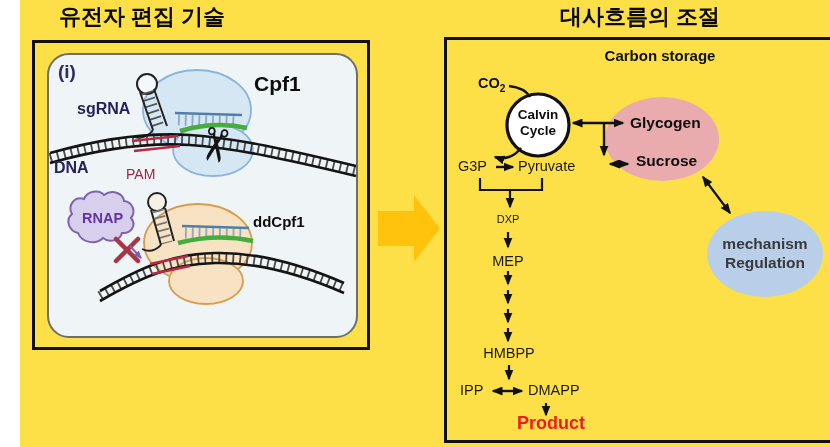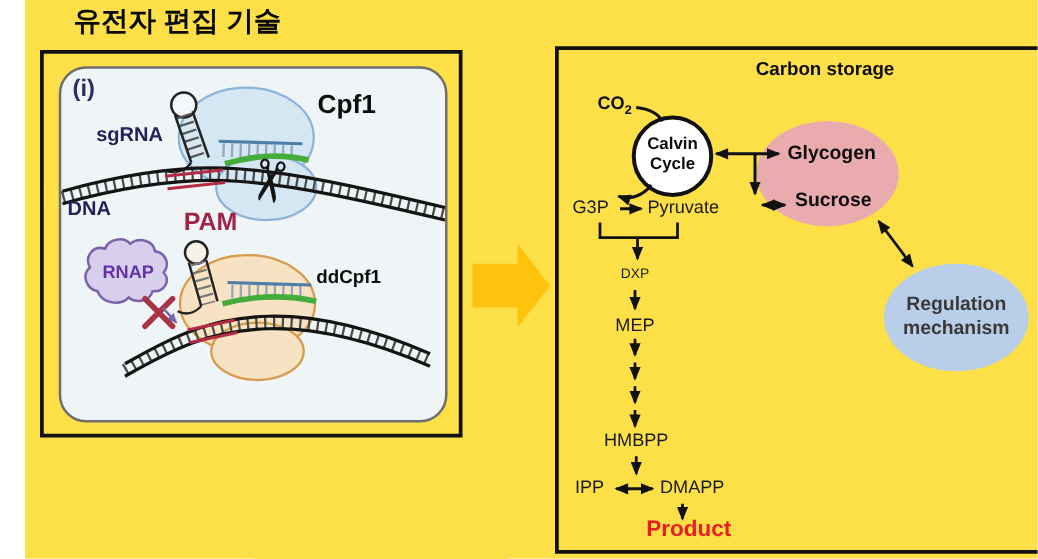--- a/index.html
+++ b/index.html
@@ -126,26 +126,27 @@
       <line x1="488" y1="328" x2="488" y2="341" stroke="#111" stroke-width="2.2" marker-end="url(#ah)"></line>
       <line x1="489" y1="365" x2="489" y2="379" stroke="#111" stroke-width="2.2" marker-end="url(#ah)"></line>
       <line x1="473" y1="391" x2="502" y2="391" stroke="#111" stroke-width="2.4" marker-start="url(#ahr)" marker-end="url(#ah)"></line>
       <line x1="526" y1="403" x2="526" y2="415" stroke="#111" stroke-width="2.2" marker-end="url(#ah)"></line>
 
       <line x1="683" y1="177" x2="710" y2="213" stroke="#111" stroke-width="2.2" marker-start="url(#ahr)" marker-end="url(#ah)"></line>
     </g>
   </svg>
 
   <div class="lbl panel-title" style="left:22px;top:5px;width:200px;">유전자 편집 기술</div>
+  <div class="lbl panel-title" style="left:520px;top:5px;width:200px;">대사흐름의 조절</div>
 
   <div class="lbl" style="left:38px;top:62px;font-size:19px;font-weight:bold;color:#2e2e60;">(i)</div>
   <div class="lbl" style="left:57px;top:100px;font-size:16px;font-weight:bold;color:#23235a;">sgRNA</div>
   <div class="lbl" style="left:234px;top:72px;font-size:21px;font-weight:bold;color:#0d0d0d;">Cpf1</div>
   <div class="lbl" style="left:34px;top:159px;font-size:16px;font-weight:bold;color:#23235a;">DNA</div>
-  <div class="lbl" style="left:127px;top:167px;font-size:20px;font-weight:bold;color:#a02445;">PAM</div>
+  <div class="lbl" style="left:106px;top:167px;font-size:14px;font-weight:normal;color:#a02445;">PAM</div>
   <div class="lbl" style="left:62px;top:211px;font-size:14.5px;font-weight:bold;color:#6233a8;">RNAP</div>
   <div class="lbl" style="left:233px;top:214px;font-size:15px;font-weight:bold;color:#0d0d0d;">ddCpf1</div>
 
   <div class="scissors abs" style="left:176px;top:122px;">✂</div>
 
   <div class="lbl ctr" style="left:555px;top:47px;width:170px;font-size:15px;font-weight:bold;line-height:17.5px;color:#0d0d0d;">
     <div>Carbon storage</div>
   </div>
 
   <div class="lbl" style="left:458px;top:76px;font-size:14.5px;font-weight:bold;color:#0d0d0d;">
@@ -163,17 +164,17 @@
   <div class="lbl" style="left:438px;top:159px;font-size:14.5px;color:#1a1a1a;">G3P</div>
   <div class="lbl" style="left:498px;top:159px;font-size:14.5px;color:#1a1a1a;">Pyruvate</div>
   <div class="lbl ctr" style="left:458px;top:213px;width:60px;font-size:11px;color:#1a1a1a;">DXP</div>
   <div class="lbl ctr" style="left:458px;top:254px;width:60px;font-size:14.5px;color:#1a1a1a;">MEP</div>
   <div class="lbl ctr" style="left:450px;top:346px;width:78px;font-size:14.5px;color:#1a1a1a;">HMBPP</div>
   <div class="lbl" style="left:440px;top:383px;font-size:14.5px;color:#1a1a1a;">IPP</div>
   <div class="lbl" style="left:508px;top:383px;font-size:14.5px;color:#1a1a1a;">DMAPP</div>
   <div class="lbl ctr" style="left:490px;top:414px;width:82px;font-size:18px;font-weight:bold;color:#ec1c24;">Product</div>
 
   <div class="lbl ctr" style="left:684px;top:234px;width:122px;font-size:15.5px;font-weight:bold;line-height:19px;color:#3a3a3a;">
+    <div>mechanism</div>
     <div>Regulation</div>
-    <div>mechanism</div>
   </div>
 
 </div>
 
 </body></html>

